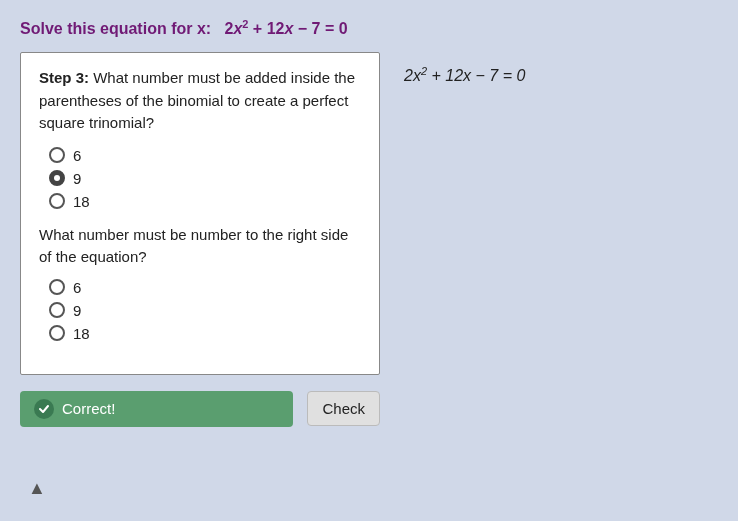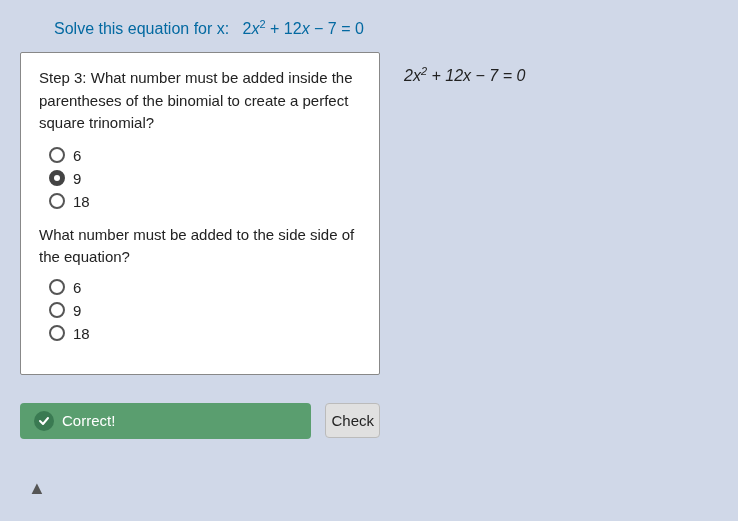--- a/index.html
+++ b/index.html
@@ -9,24 +9,23 @@
       font-family: Arial, sans-serif;
       font-size: 15px;
       color: #222;
       width: 738px;
       min-height: 521px;
       padding: 18px 20px 18px 20px;
     }
 
     .page-title {
       font-size: 16px;
-      font-weight: normal;
+      font-weight: bold;
       margin-bottom: 14px;
-      color: #0369a1;
-      margin-left: 34px;
+      color: #701a75;
     }
 
     .main-content {
       display: flex;
       gap: 24px;
       align-items: flex-start;
     }
 
     .left-panel {
       flex: 0 0 360px;
@@ -36,21 +35,21 @@
     }
 
     .question-box {
       border: 1.5px solid #888;
       background: #fff;
       padding: 14px 18px 18px 18px;
       border-radius: 2px;
     }
 
     .step-label {
-      font-weight: normal;
+      font-weight: bold;
     }
 
     .step-text {
       margin-bottom: 12px;
       line-height: 1.5;
     }
 
     .radio-group {
       display: flex;
       flex-direction: column;
@@ -93,21 +92,21 @@
 
     .sub-question {
       margin-bottom: 10px;
       line-height: 1.5;
     }
 
     .feedback-row {
       display: flex;
       align-items: center;
       gap: 14px;
-      margin-top: 16px;
+      margin-top: 4px;
     }
 
     .feedback-box {
       flex: 1;
       background: #5a9e6f;
       color: #fff;
       border-radius: 4px;
       padding: 8px 14px;
       display: flex;
       align-items: center;
@@ -128,21 +127,21 @@
 
     .check-icon svg {
       width: 12px;
       height: 12px;
     }
 
     .check-button {
       background: #e0e0e0;
       border: 1px solid #bbb;
       border-radius: 4px;
-      padding: 8px 5px;
+      padding: 8px 14px;
       font-size: 15px;
       cursor: pointer;
       color: #222;
       font-weight: normal;
     }
 
     .right-panel {
       flex: 1;
       padding-top: 10px;
       display: flex;
@@ -202,21 +201,21 @@
           <div class="radio-circle selected"></div>
           <span>9</span>
         </label>
         <label class="radio-option">
           <div class="radio-circle"></div>
           <span>18</span>
         </label>
       </div>
 
       <div class="sub-question">
-        <span>What number must be added to the side side of the equation?</span>
+        <span>What number must be number to the right side of the equation?</span>
       </div>
 
       <div class="radio-group">
         <label class="radio-option">
           <div class="radio-circle"></div>
           <span>6</span>
         </label>
         <label class="radio-option">
           <div class="radio-circle"></div>
           <span>9</span>

